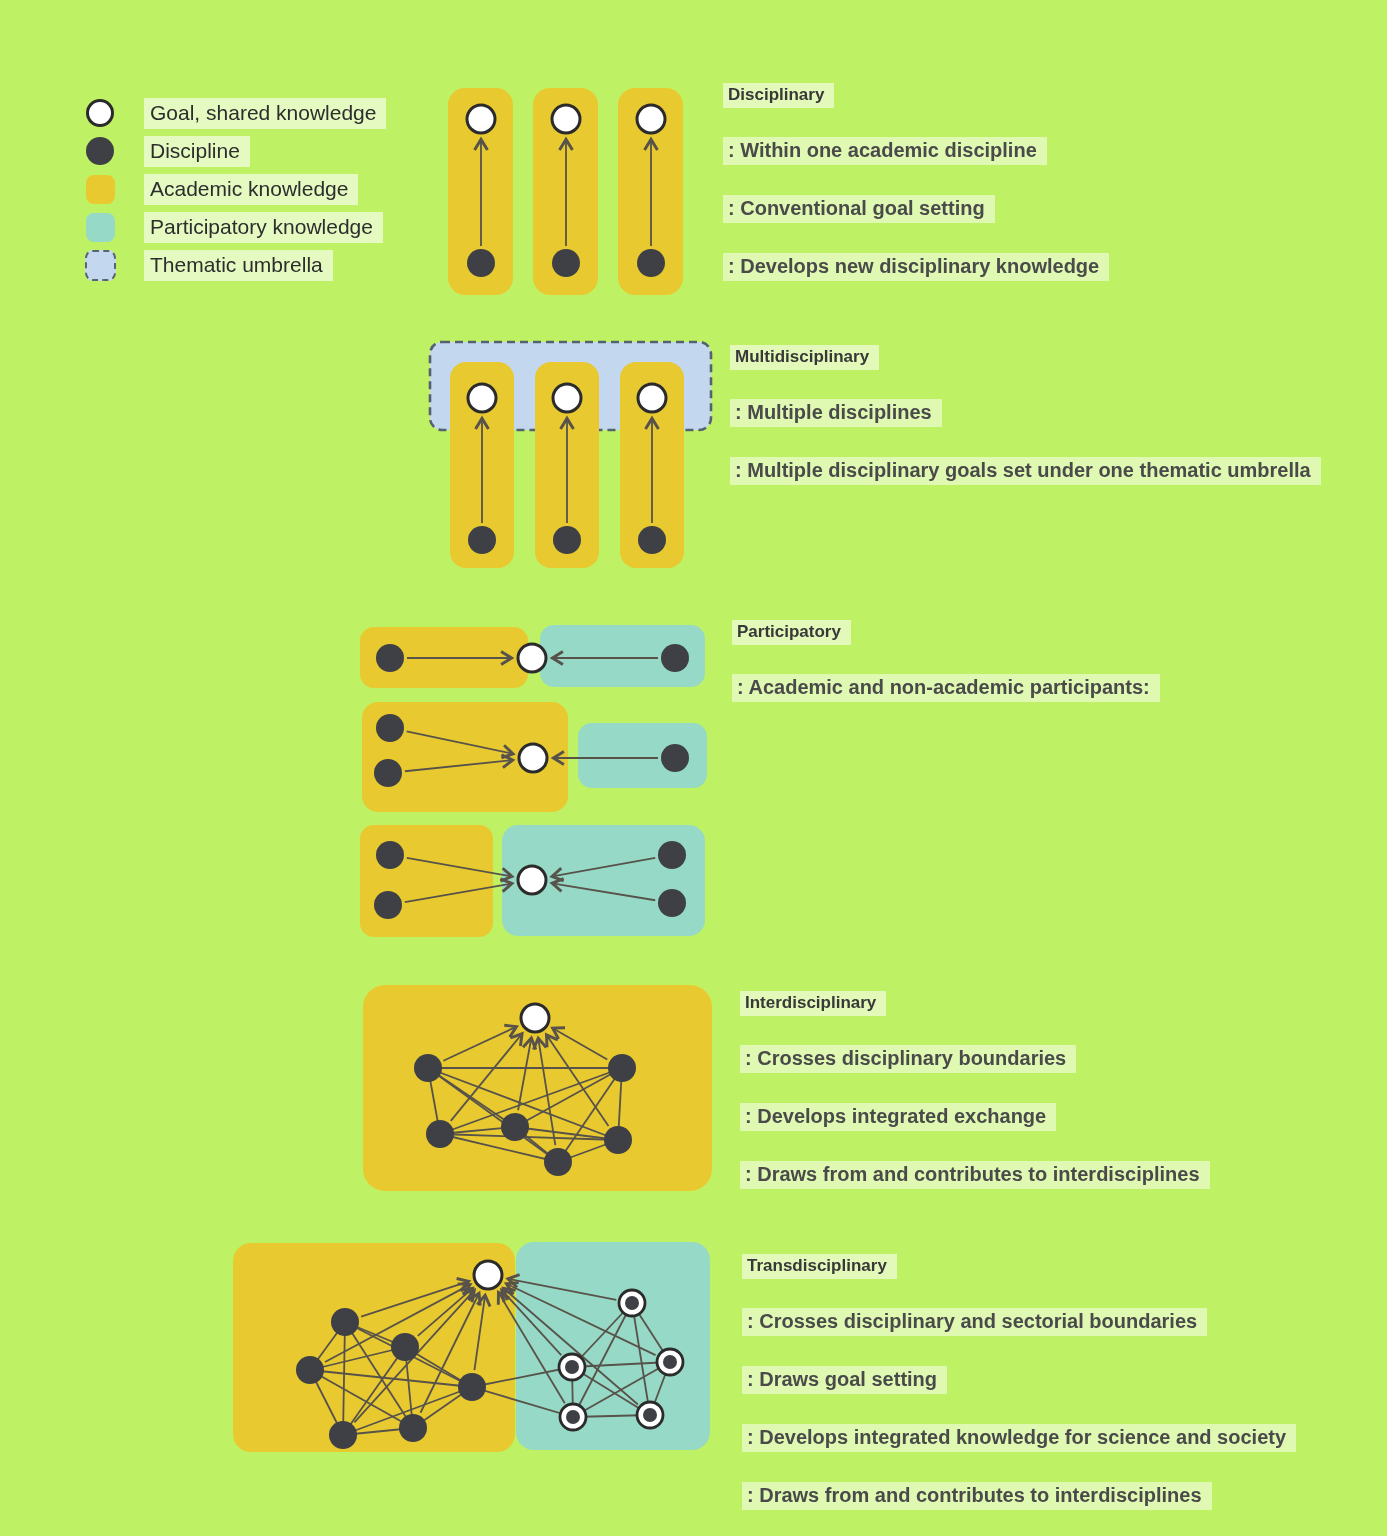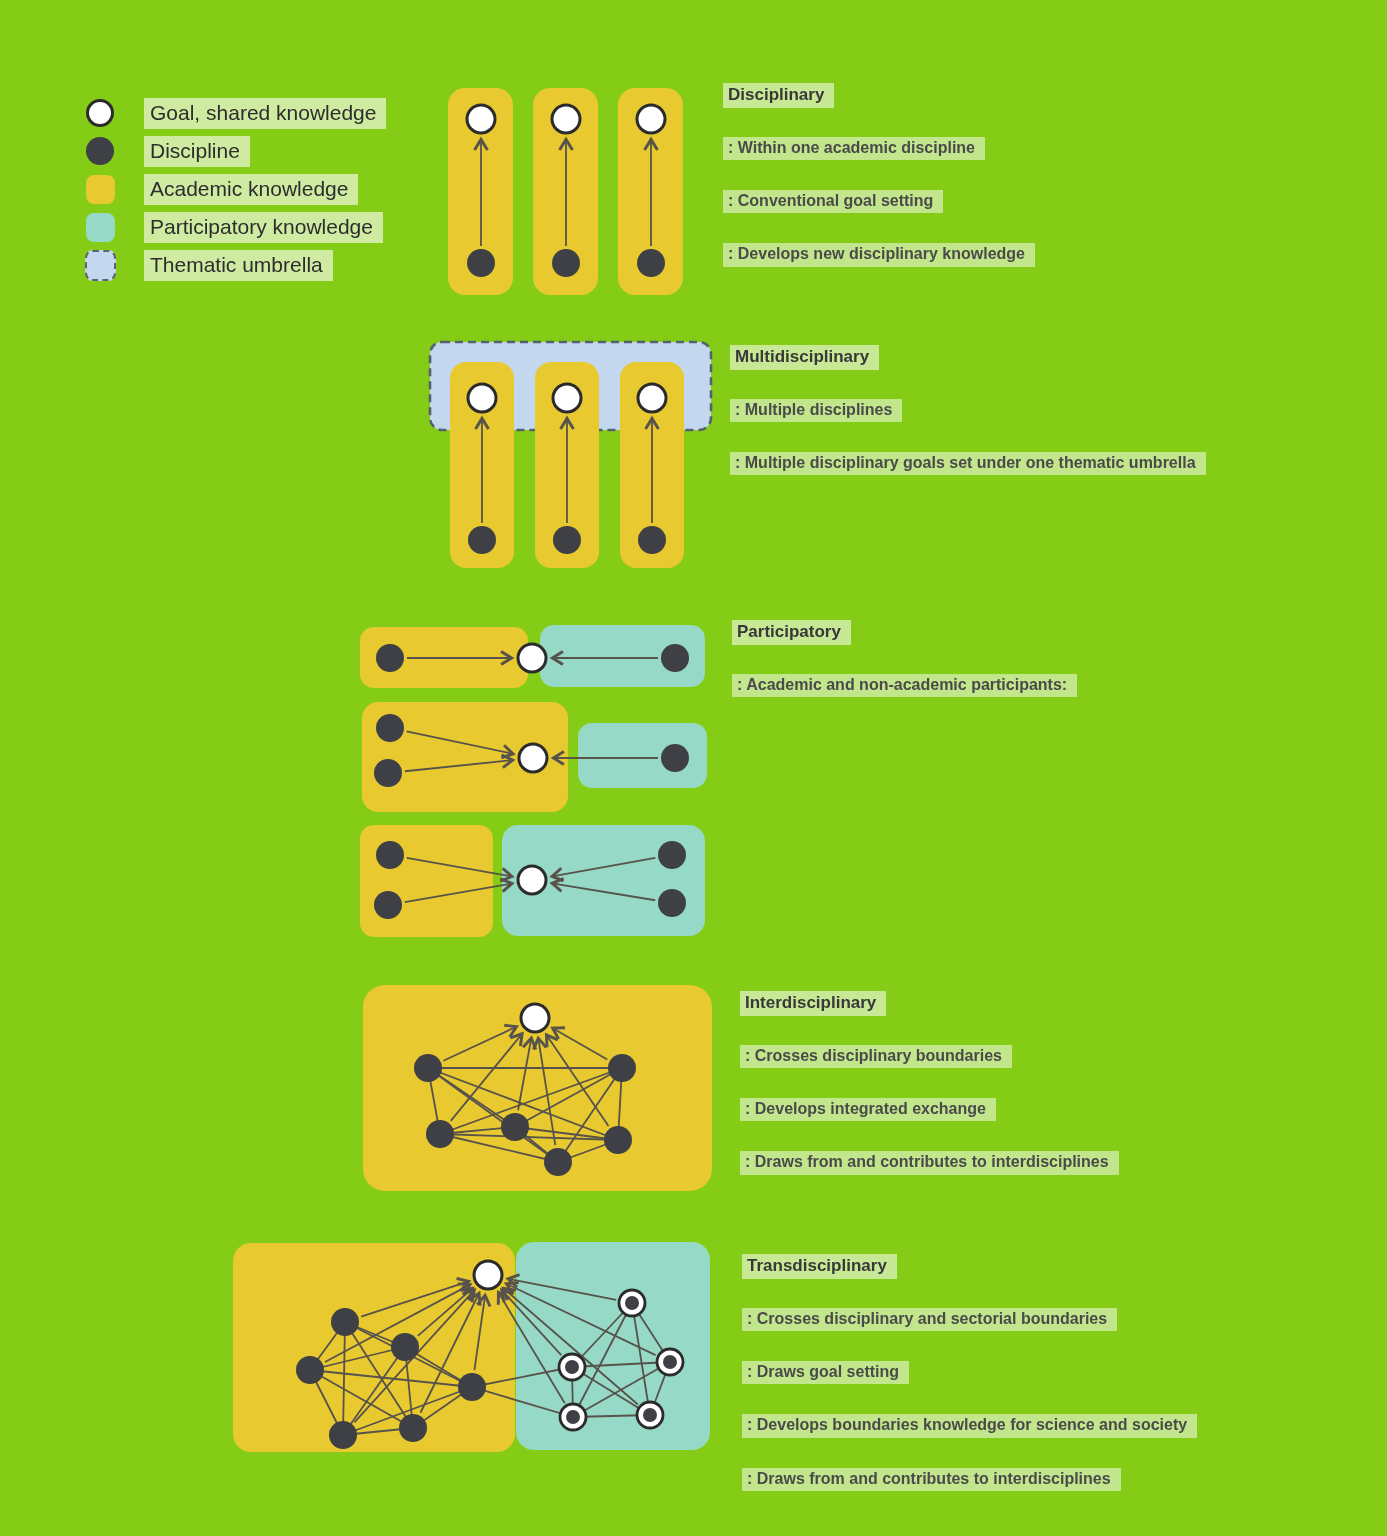--- a/index.html
+++ b/index.html
@@ -37,31 +37,31 @@
   .sec{position:absolute;width:660px;}
   .stitle{
     margin:0 0 29px -5px;
     font-size:17px;font-weight:bold;color:#383838;
     line-height:1.15;
     background:rgba(255,255,255,.55);
     display:table;padding:2px 10px 3px 5px;
   }
   .sline{
     margin:0 0 30px -5px;
-    font-size:16px;font-weight:bold;color:#4a4a4a;
+    font-size:20px;font-weight:bold;color:#4a4a4a;
     line-height:1.15;
     background:rgba(255,255,255,.5);
     display:table;padding:2px 10px 3px 5px;
     white-space:nowrap;
   }
 </style>
 </head>
 <body>
 
-<div class="page" style="background: #84cc16;">
+<div class="page" style="background: #bef264;">
 
   <svg id="diagram-svg" width="1387" height="1536" viewBox="0 0 1387 1536">
       <defs>
         <marker id="arw" viewBox="0 0 10 10" refX="7" refY="5" markerWidth="9" markerHeight="9" orient="auto">
           <path d="M1.5,1 L8,5 L1.5,9" fill="none" stroke="#57524a" stroke-width="1.8"></path>
         </marker>
       </defs>
       <g>
         <rect x="448" y="88" width="65" height="207" rx="17" fill="#e8c930"></rect>
         <rect x="533" y="88" width="65" height="207" rx="17" fill="#e8c930"></rect>
@@ -267,17 +267,17 @@
     <h2 class="stitle">Interdisciplinary</h2>
     <p class="sline">: Crosses disciplinary boundaries</p>
     <p class="sline">: Develops integrated exchange</p>
     <p class="sline">: Draws from and contributes to interdisciplines</p>
   </section>
 
   <section class="sec" style="left:747px;top:1254px">
     <h2 class="stitle">Transdisciplinary</h2>
     <p class="sline">: Crosses disciplinary and sectorial boundaries</p>
     <p class="sline">: Draws goal setting</p>
-    <p class="sline">: Develops boundaries knowledge for science and society</p>
+    <p class="sline">: Develops integrated knowledge for science and society</p>
     <p class="sline">: Draws from and contributes to interdisciplines</p>
   </section>
 
 </div>
 
 </body></html>

